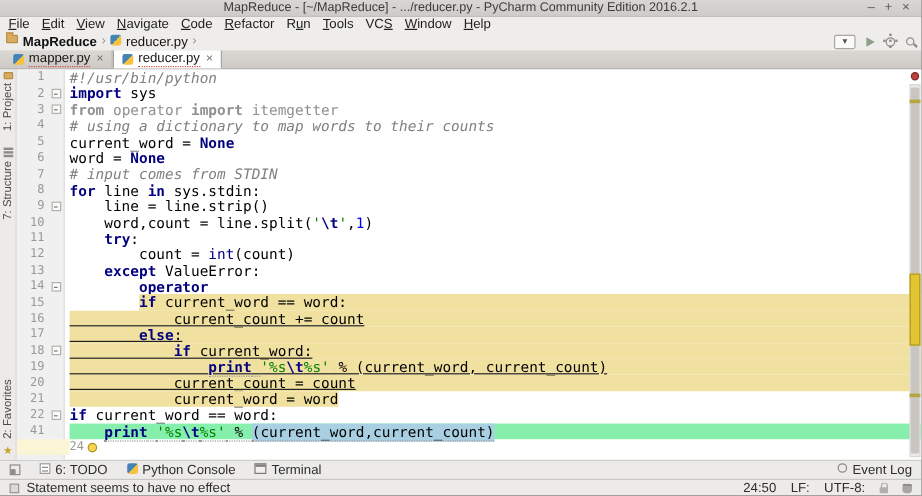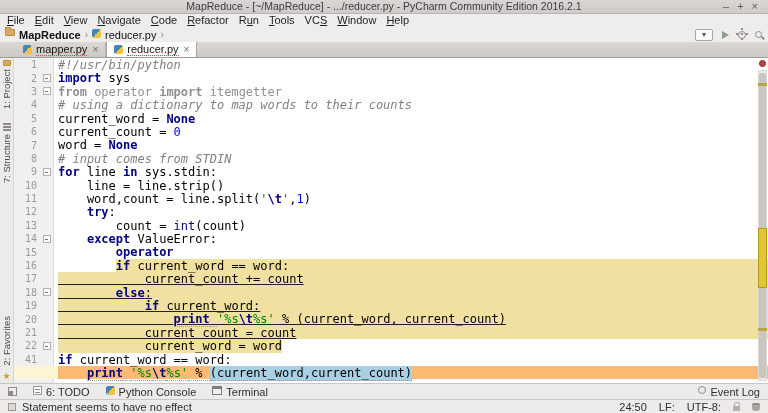--- a/index.html
+++ b/index.html
@@ -25,21 +25,21 @@
   .nav-actions{margin-left:auto;display:flex;align-items:center;gap:9px;}
   .combo{width:18px;height:12px;background:#fbfbfa;border:1px solid #a9a6a2;border-radius:2px;display:flex;align-items:center;justify-content:center;}
   .caret-down{font-size:8px;color:#555;line-height:8px;}
   .play{width:0;height:0;border-left:7px solid #8f9e8b;border-top:4.5px solid transparent;border-bottom:4.5px solid transparent;}
   .gear{width:8px;height:8px;border:1.5px solid #8e8b88;border-radius:50%;position:relative;}
   .gear::before{content:"";position:absolute;left:1.5px;top:1.5px;width:2px;height:2px;background:#8e8b88;box-shadow:0 -5px 0 0 #8e8b88,0 5px 0 0 #8e8b88,-5px 0 0 0 #8e8b88,5px 0 0 0 #8e8b88;}
   .search-ico{width:7px;height:7px;border:1.5px solid #8e8b88;border-radius:50%;position:relative;}
   .search-ico::after{content:"";position:absolute;width:4px;height:1.5px;background:#8e8b88;transform:rotate(45deg);right:-3.5px;bottom:-1.5px;}
 
   
-  .tabstrip{height:16px;background:linear-gradient(#dbd8d4,#cdcac6);border-bottom:1px solid #a19e9a;display:flex;align-items:stretch;padding-left:16px;}
+  .tabstrip{height:16px;background:linear-gradient(#dbd8d4,#cdcac6);border-bottom:1px solid #a19e9a;display:flex;align-items:stretch;padding-left:4px;}
   .tab{display:flex;align-items:center;gap:4px;padding:0 7px;border-right:1px solid #b5b2ae;color:#141414;cursor:default;}
   .tab.active{background:#ffffff;border-left:1px solid #a8a5a1;border-right:1px solid #a8a5a1;}
   .tab-label{border-bottom:1px dotted #cf4f4a;line-height:12px;}
   .tab-close{color:#6e6b68;font-size:10px;padding-left:1px;}
 
   
   .main{display:flex;height:325px;background:#fff;}
   .stripe{width:14px;background:#ecebe9;border-right:1px solid #d7d5d2;display:flex;flex-direction:column;justify-content:space-between;align-items:center;padding:2px 0;}
   .stripe-top,.stripe-bottom{display:flex;flex-direction:column;align-items:center;gap:14px;}
   .tool-btn{display:flex;flex-direction:column;align-items:center;gap:3px;cursor:default;}
@@ -55,21 +55,21 @@
   .gl{display:flex;height:13.4px;align-items:center;}
   .gl.caret{background:#fcf5d5;padding-left:44px;}
   .gnum{flex:1;text-align:right;color:#999999;font:10px "DejaVu Sans Mono",monospace;padding-right:3px;}
   .gfold{width:13px;display:flex;align-items:center;justify-content:center;}
   .fold{width:8px;height:8px;border:1px solid #b3b0ac;background:#fbfbfa;position:relative;}
   .fold::after{content:"";position:absolute;left:1.5px;right:1.5px;top:3px;border-top:1px solid #777;}
   .bulb{width:8px;height:8px;border-radius:50%;background:#f7d44a;border:1px solid #a8912c;}
   .code{flex:1;padding-left:4px;position:relative;}
   .cl{display:flex;height:13.4px;line-height:13.4px;font:12px "DejaVu Sans Mono",monospace;white-space:pre;}
   .cl.bg-y{background:#f0e1a1;text-decoration:underline;}
-  .cl.bg-caret{background:#fdba74;}
+  .cl.bg-caret{background:#86efac;}
   .body{white-space:pre;}
   .body.y{background:#f0e1a1;}
   .body.grow{flex:1;}
   .tk-k{color:#000080;font-weight:bold;}
   .tk-t{color:#000;}
   .tk-c{color:#808080;font-style:italic;}
   .tk-s{color:#008000;}
   .tk-e{color:#000080;font-weight:bold;}
   .tk-n{color:#0000ff;}
   .tk-g{color:#909090;}
@@ -301,21 +301,20 @@
               <span class="bulb"></span>
             </span>
           </div>
         </div>
       <div class="code">
           <div class="cl"><span class="body"><span class="tk-c">#!/usr/bin/python</span></span></div>
           <div class="cl"><span class="body"><span class="tk-k">import</span><span class="tk-t"> sys</span></span></div>
           <div class="cl"><span class="body"><span class="tk-gb">from</span><span class="tk-g"> operator </span><span class="tk-gb">import</span><span class="tk-g"> itemgetter</span></span></div>
           <div class="cl"><span class="body"><span class="tk-c"># using a dictionary to map words to their counts</span></span></div>
           <div class="cl"><span class="body"><span class="tk-t">current_word = </span><span class="tk-k">None</span></span></div>
-          <div class="cl"><span class="body"><span class="tk-t">current_count = </span><span class="tk-n">0</span></span></div>
           <div class="cl"><span class="body"><span class="tk-t">word = </span><span class="tk-k">None</span></span></div>
           <div class="cl"><span class="body"><span class="tk-c"># input comes from STDIN</span></span></div>
           <div class="cl"><span class="body"><span class="tk-k">for</span><span class="tk-t"> line </span><span class="tk-k">in</span><span class="tk-t"> sys.stdin:</span></span></div>
           <div class="cl"><span class="body"><span class="tk-t">    line = line.strip()</span></span></div>
           <div class="cl"><span class="body"><span class="tk-t">    word,count = line.split(</span><span class="tk-s">'</span><span class="tk-e">\t</span><span class="tk-s">'</span><span class="tk-t">,</span><span class="tk-n">1</span><span class="tk-t">)</span></span></div>
           <div class="cl"><span class="body"><span class="tk-t">    </span><span class="tk-k">try</span><span class="tk-t">:</span></span></div>
           <div class="cl"><span class="body"><span class="tk-t">        count = </span><span class="tk-b">int</span><span class="tk-t">(count)</span></span></div>
           <div class="cl"><span class="body"><span class="tk-t">    </span><span class="tk-k">except</span><span class="tk-t"> ValueError:</span></span></div>
           <div class="cl"><span class="body"><span class="tk-t">        </span><span class="tk-k">operator</span></span></div>
           <div class="cl"><span class="body">        </span><span class="body y grow"><span class="tk-k">if</span><span class="tk-t"> current_word == word:</span></span></div>

